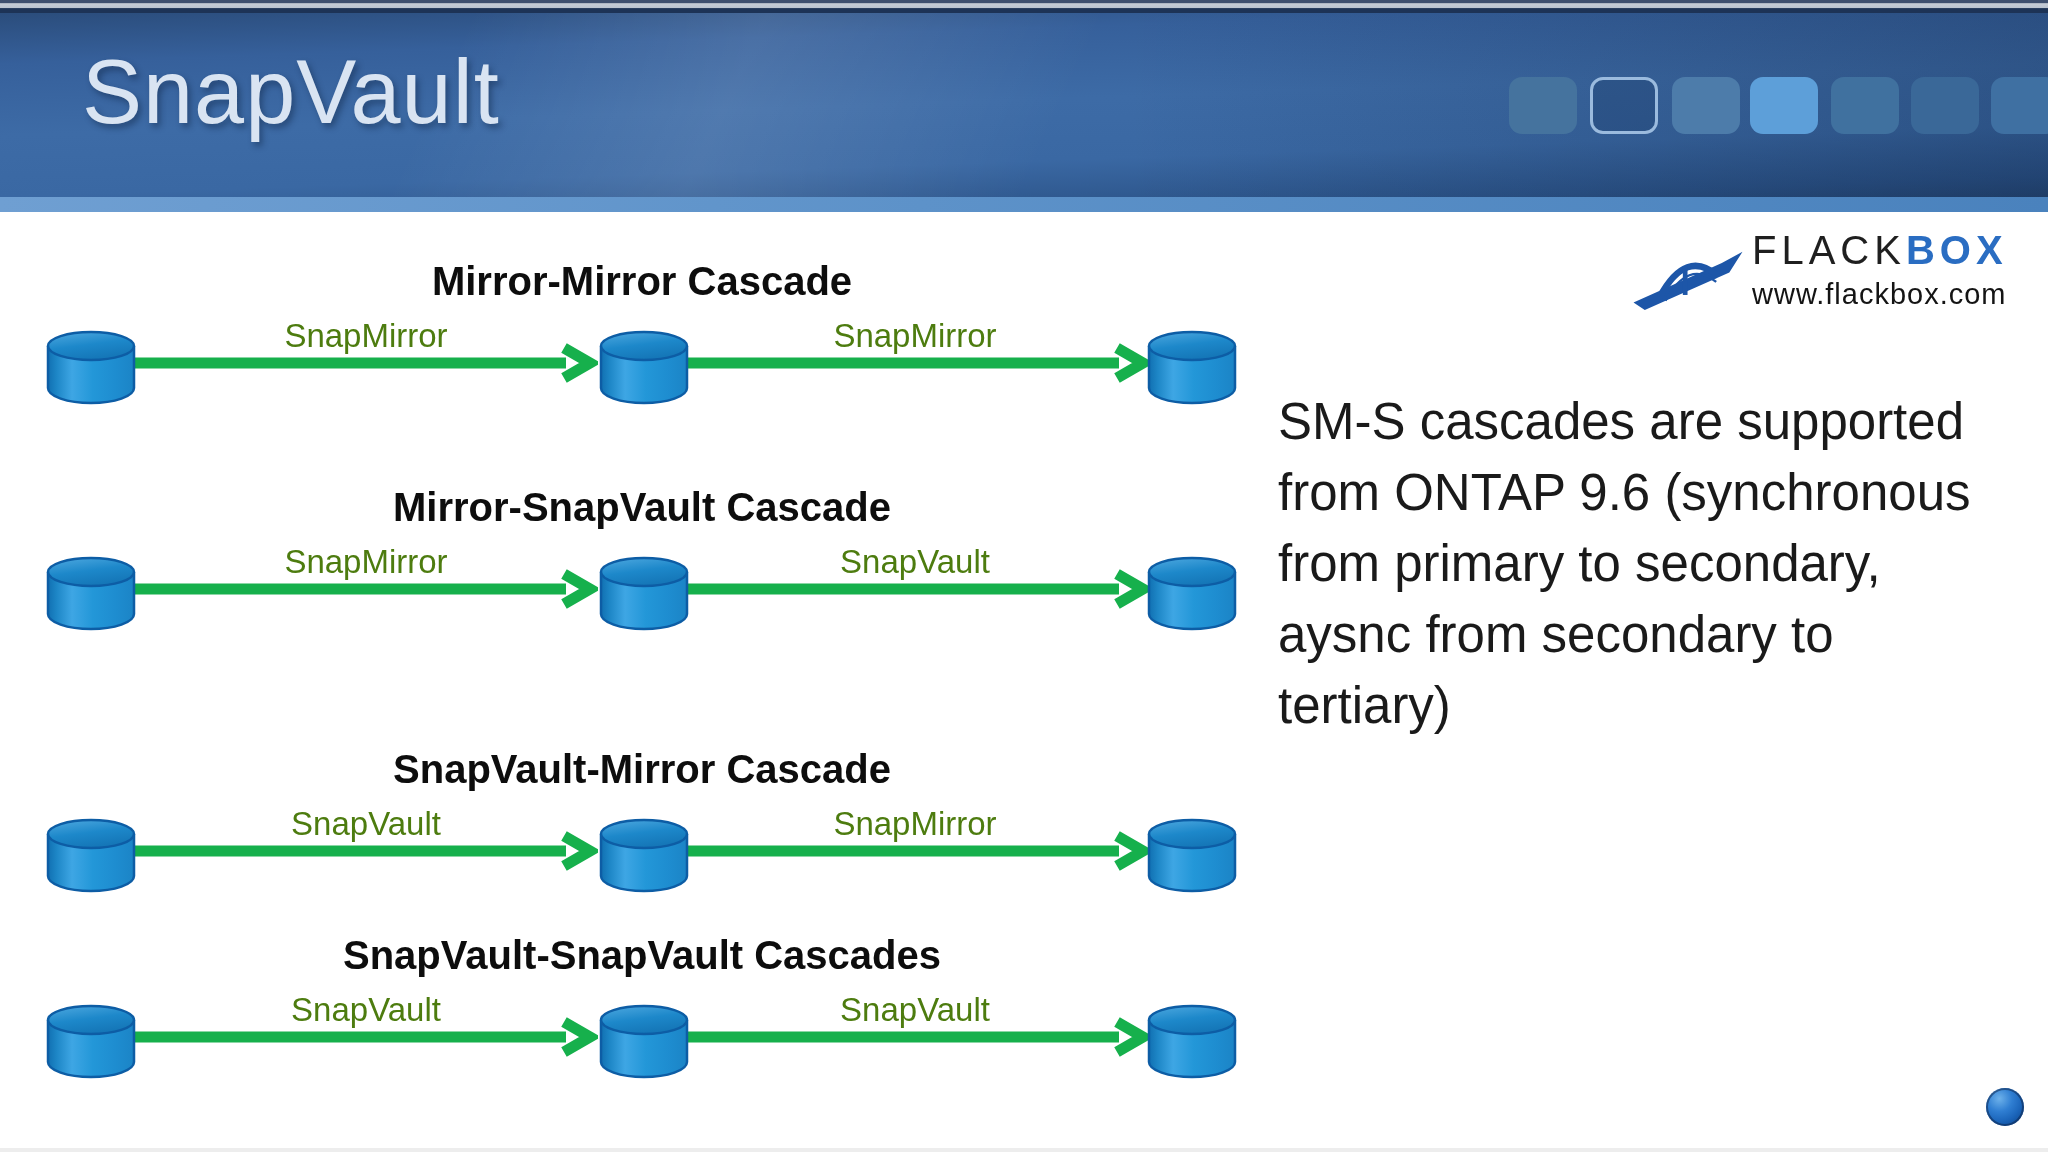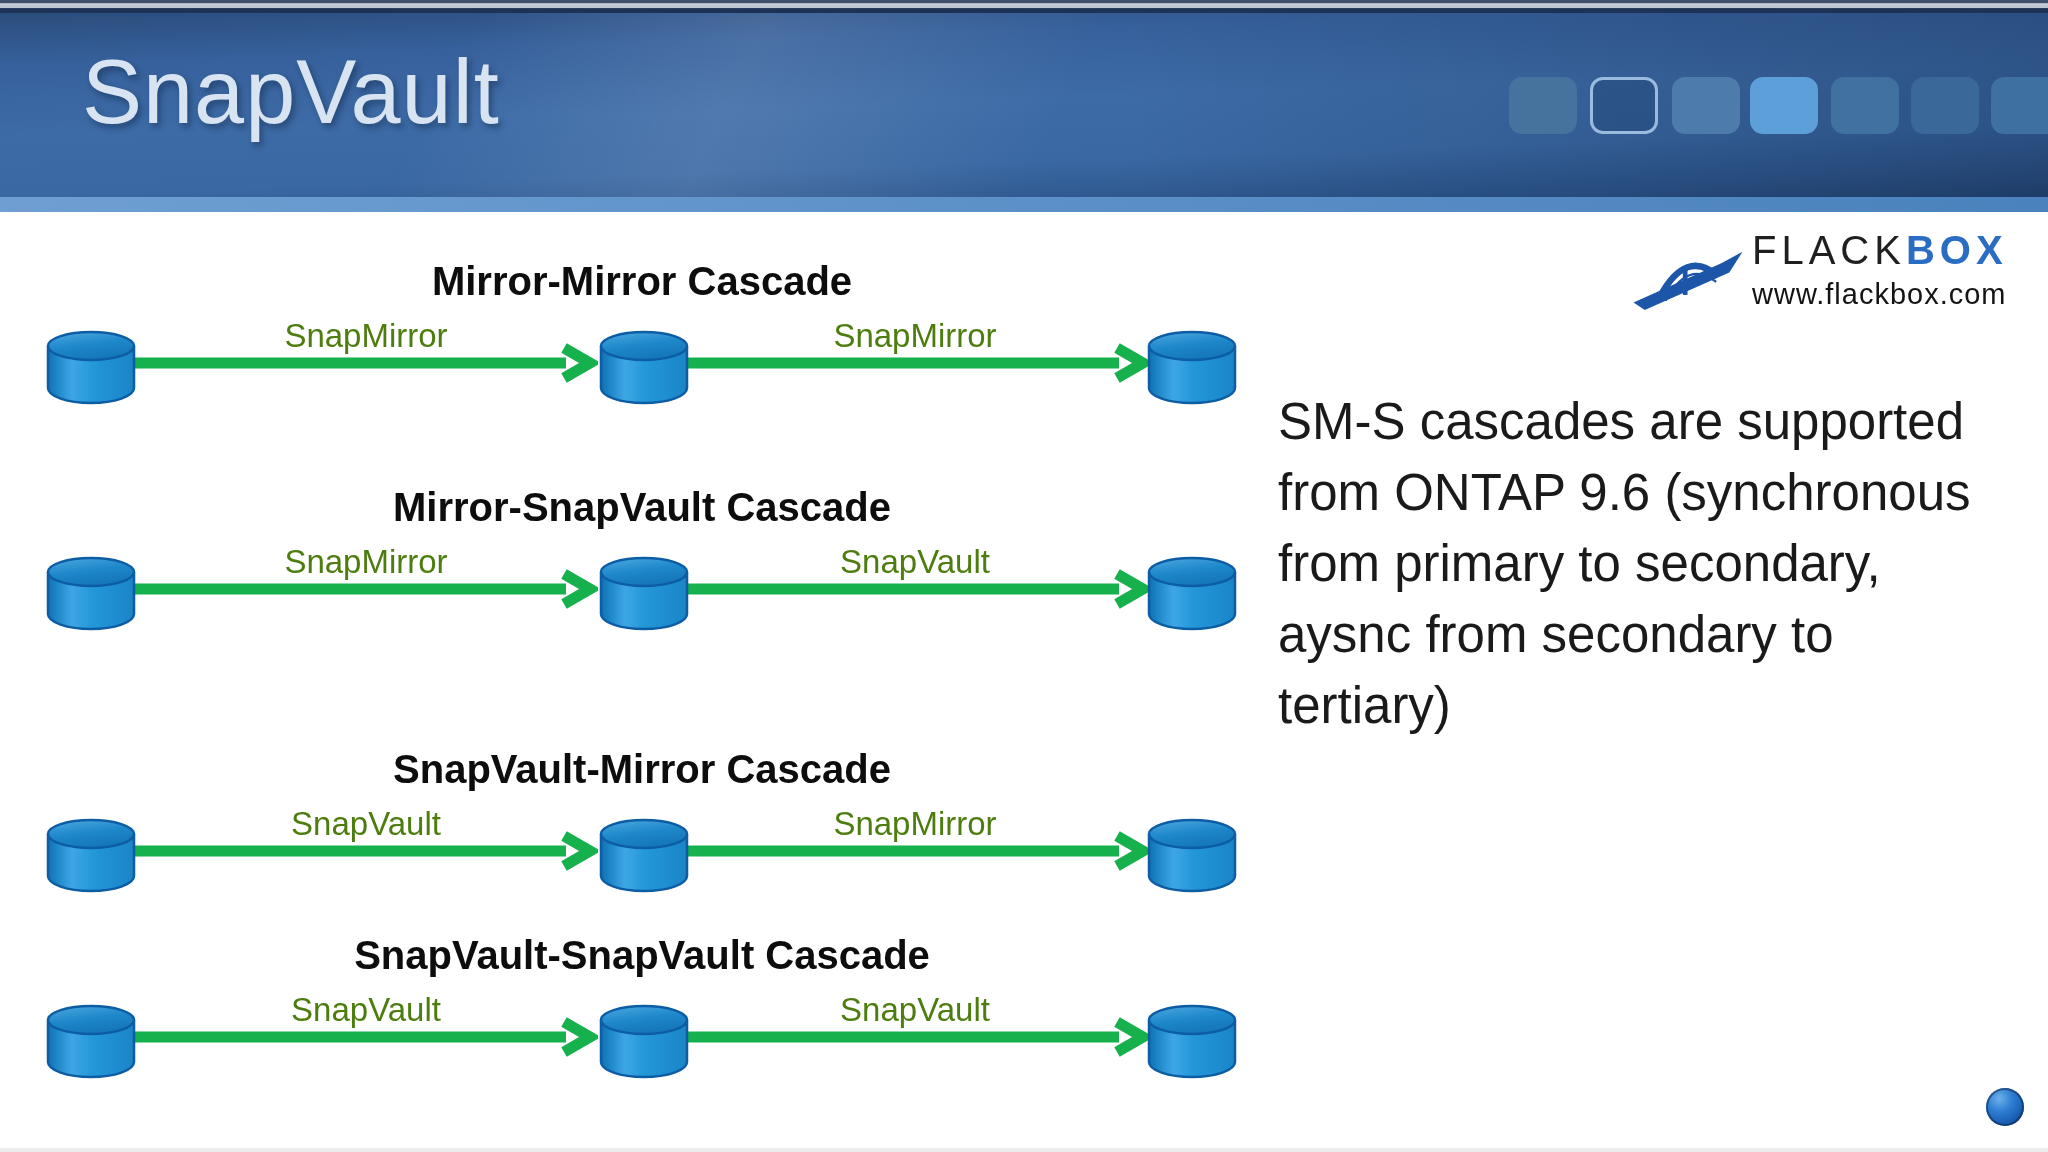--- a/index.html
+++ b/index.html
@@ -226,21 +226,21 @@
       <path d="M3,16 v42 a43,15 0 0 0 86,0 V16" fill="url(#cylBody)" stroke="#0d5da5" stroke-width="2.5"></path>
       <ellipse cx="46" cy="16" rx="43" ry="14" fill="url(#cylTop)" stroke="#0d5da5" stroke-width="2.5"></ellipse>
     </svg>
     <svg class="cyl cyl-3" viewBox="0 0 92 76">
       <path d="M3,16 v42 a43,15 0 0 0 86,0 V16" fill="url(#cylBody)" stroke="#0d5da5" stroke-width="2.5"></path>
       <ellipse cx="46" cy="16" rx="43" ry="14" fill="url(#cylTop)" stroke="#0d5da5" stroke-width="2.5"></ellipse>
     </svg>
   </div>
 
   <div class="cascade-row row-sv-sv">
-    <div class="row-title">SnapVault-SnapVault Cascade</div>
+    <div class="row-title">SnapVault-SnapVault Cascades</div>
     <div class="link-label label-1">SnapVault</div>
     <div class="link-label label-2">SnapVault</div>
     <svg class="arrow arrow-1" viewBox="0 0 470 44">
       <line x1="4" y1="22" x2="438" y2="22" stroke="#16b04c" stroke-width="11"></line>
       <path d="M436,7 L462,22 L436,37" fill="none" stroke="#16b04c" stroke-width="11"></path>
     </svg>
     <svg class="arrow arrow-2" viewBox="0 0 470 44">
       <line x1="4" y1="22" x2="438" y2="22" stroke="#16b04c" stroke-width="11"></line>
       <path d="M436,7 L462,22 L436,37" fill="none" stroke="#16b04c" stroke-width="11"></path>
     </svg>

